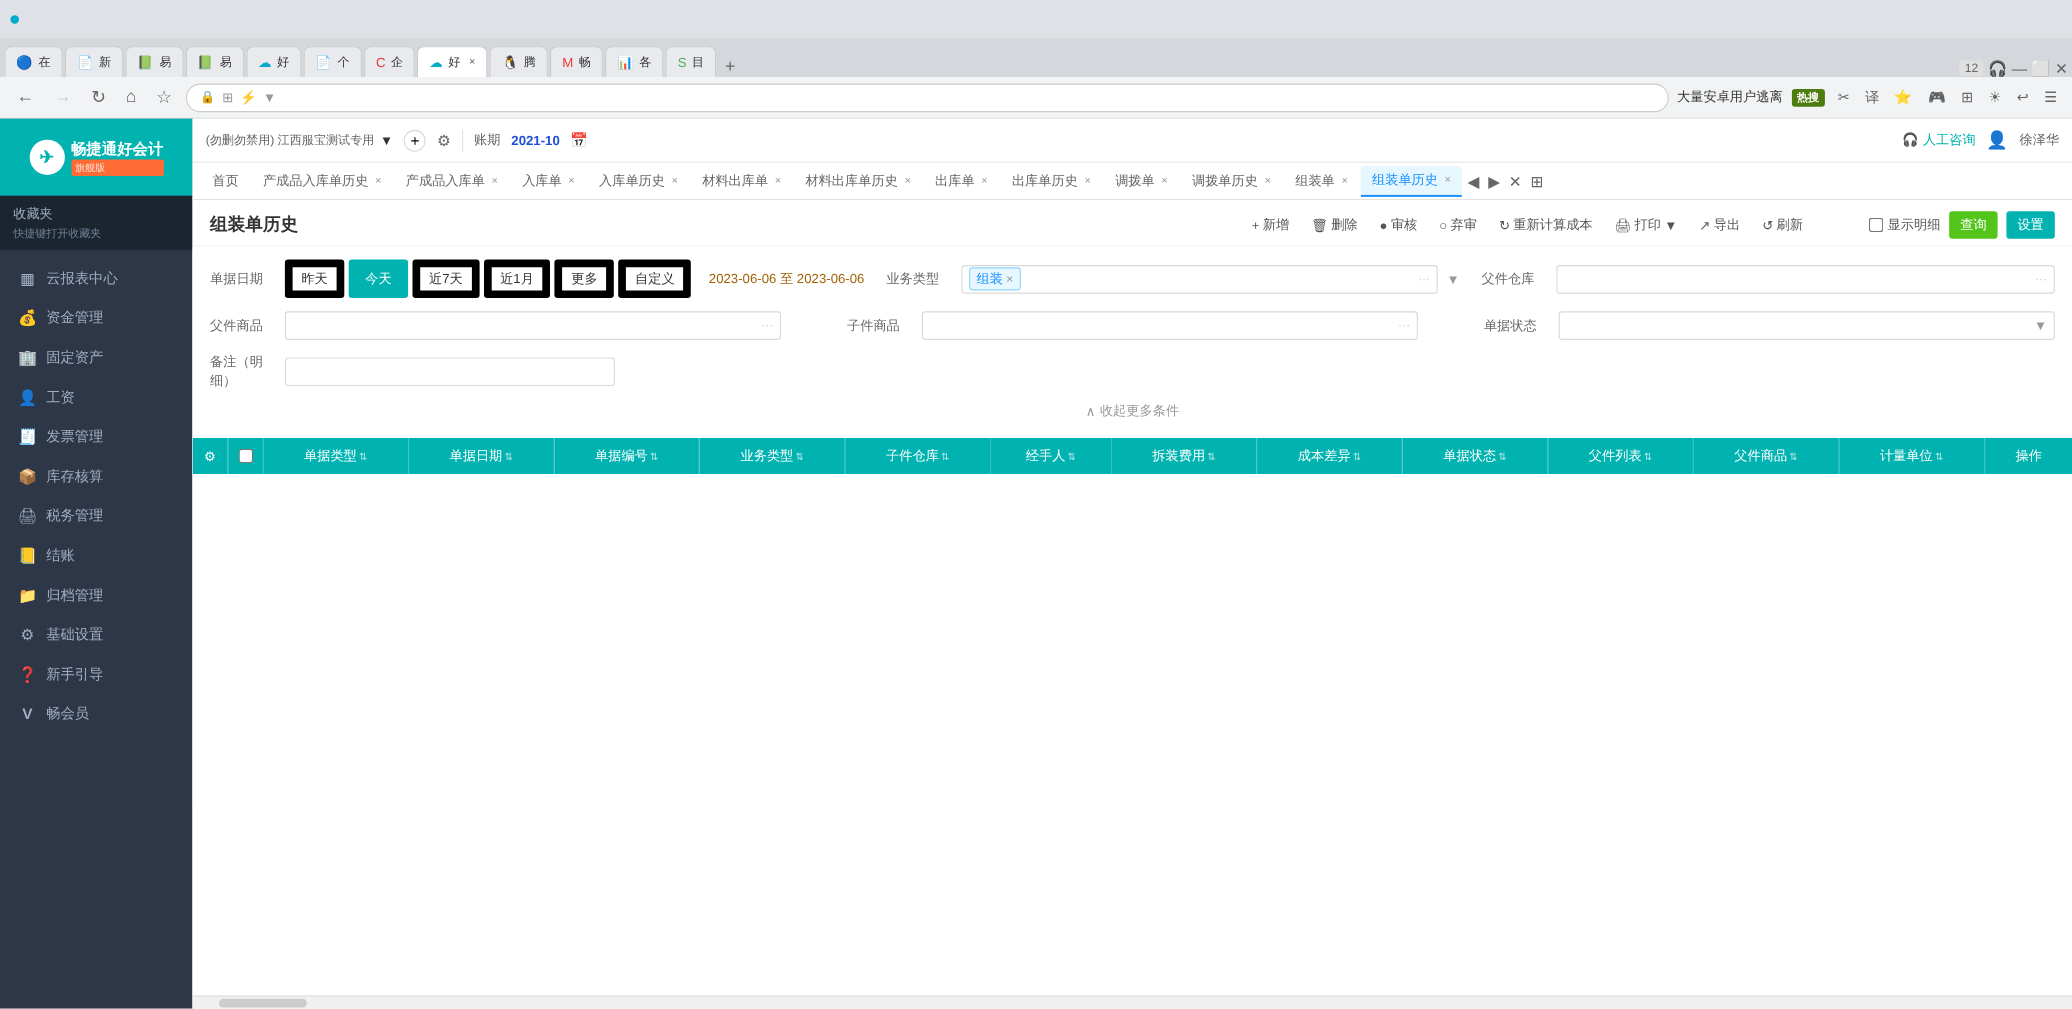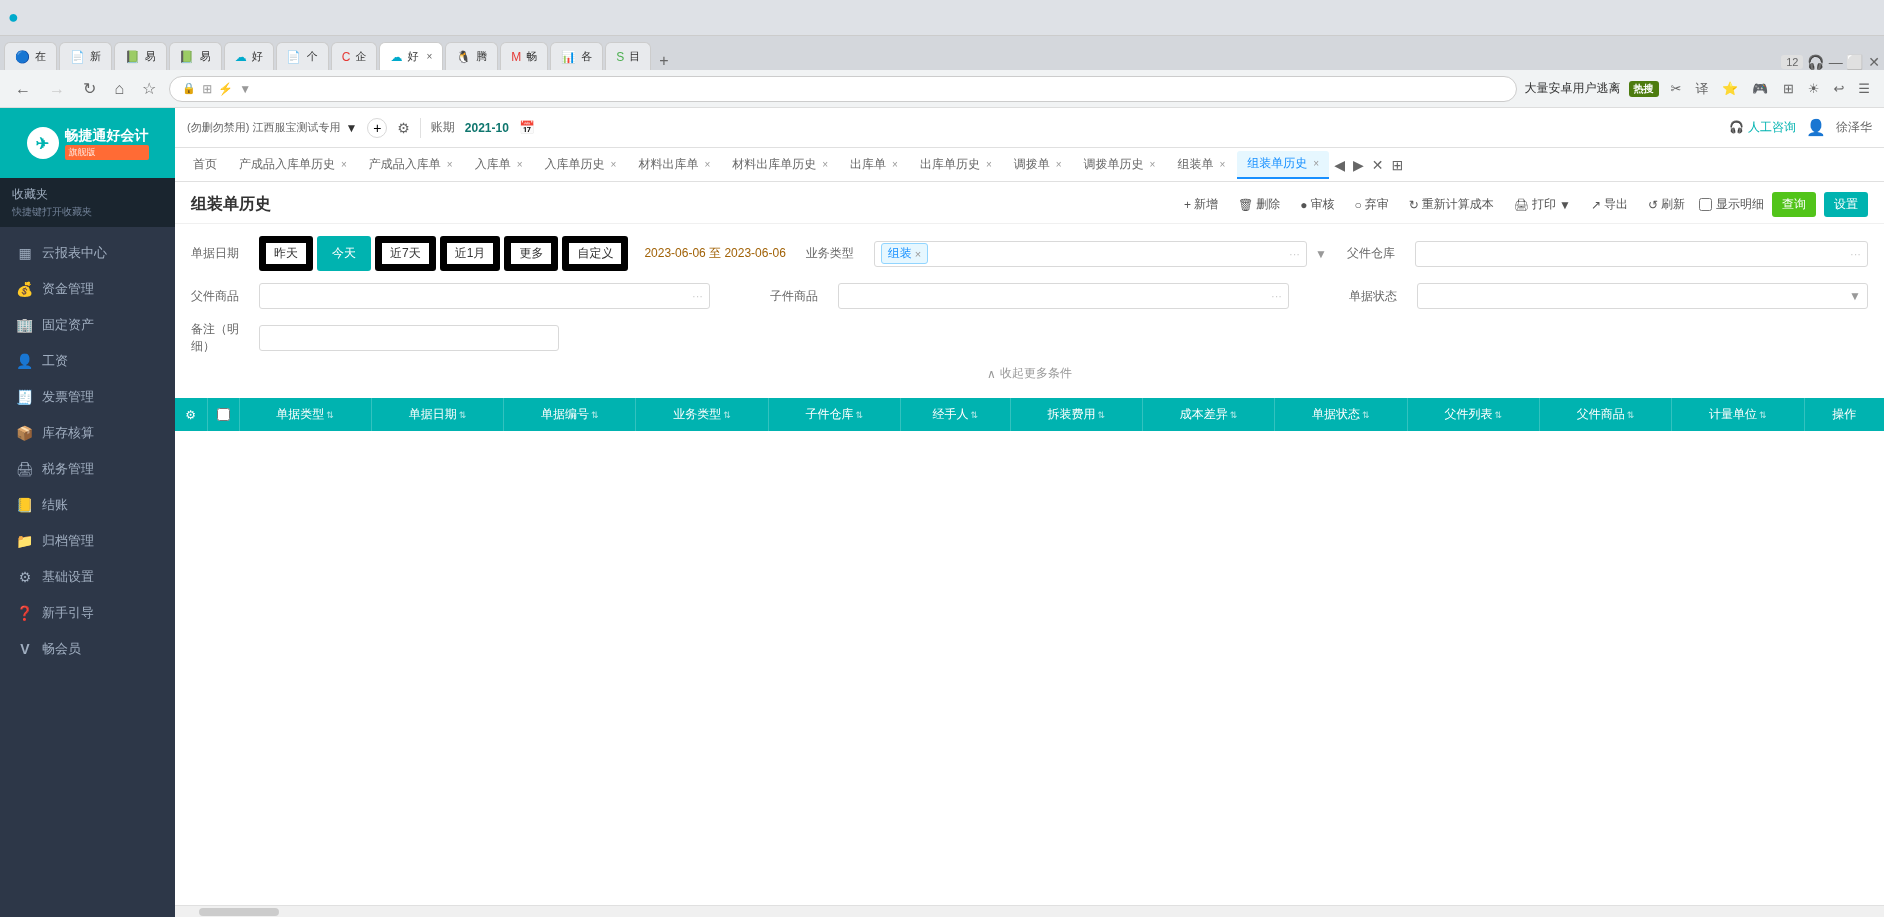--- a/index.html
+++ b/index.html
@@ -45,21 +45,21 @@
 
     
     .main-content { flex: 1; display: flex; flex-direction: column; background: #f5f5f5; overflow: hidden; }
 
     
     .app-header { height: 40px; background: #fff; display: flex; align-items: center; padding: 0 12px; gap: 10px; border-bottom: 1px solid #e0e0e0; }
     .company-selector { display: flex; align-items: center; gap: 5px; font-size: 12px; color: #333; cursor: pointer; }
     .company-name { color: #666; font-size: 11px; }
     .header-divider { width: 1px; height: 20px; background: #e0e0e0; }
     .period-label { font-size: 12px; color: #666; }
-    .period-value { font-size: 12px; color: #0f766e; font-weight: bold; }
+    .period-value { font-size: 12px; color: #1d4ed8; font-weight: bold; }
     .header-right { margin-left: auto; display: flex; align-items: center; gap: 10px; font-size: 12px; color: #666; }
 
     
     .page-tabs { height: 34px; background: #fff; display: flex; align-items: center; padding: 0 8px; border-bottom: 1px solid #e0e0e0; overflow-x: auto; gap: 2px; }
     .page-tab { height: 28px; padding: 0 10px; display: flex; align-items: center; gap: 4px; font-size: 12px; color: #666; cursor: pointer; white-space: nowrap; border-radius: 3px 3px 0 0; }
     .page-tab.active { background: #e6f7ff; color: #1890ff; border-bottom: 2px solid #1890ff; }
     .page-tab-close { font-size: 10px; color: #999; margin-left: 2px; cursor: pointer; }
     .tab-scroll-btn { background: none; border: none; font-size: 14px; color: #666; cursor: pointer; padding: 0 3px; }
 
     
@@ -384,21 +384,21 @@
             <span>▼</span>
           </button>
           <button class="action-btn">
             <span>↗</span>
             <span>导出</span>
           </button>
           <button class="action-btn">
             <span>↺</span>
             <span>刷新</span>
           </button>
-          <label style="display:flex;align-items:center;gap:4px;font-size:12px;color:#555;cursor:pointer;">
+          <label style="display:flex;align-items:center;gap:4px;font-size:12px;color:#555;cursor:pointer;margin-left:46px;">
             <input type="checkbox" style="width: 13px; height: 13px;">
             <span>显示明细</span>
           </label>
           <button class="action-btn-green">
             <span>查询</span>
           </button>
           <button class="action-btn-teal">
             <span>设置</span>
           </button>
         </div>

